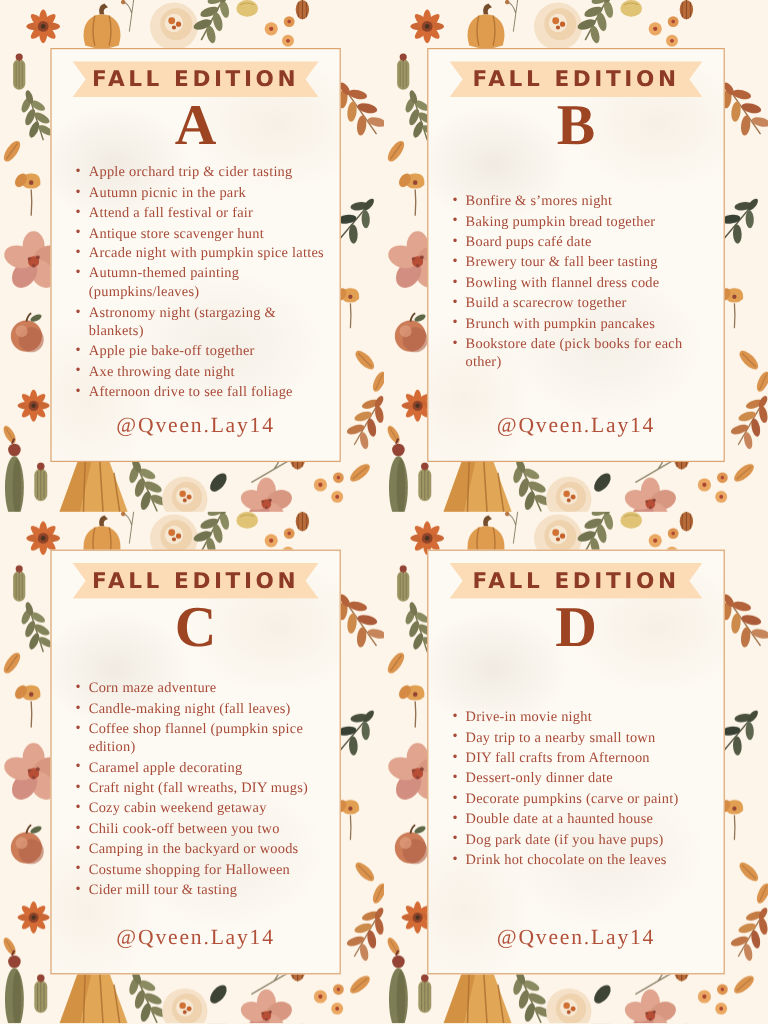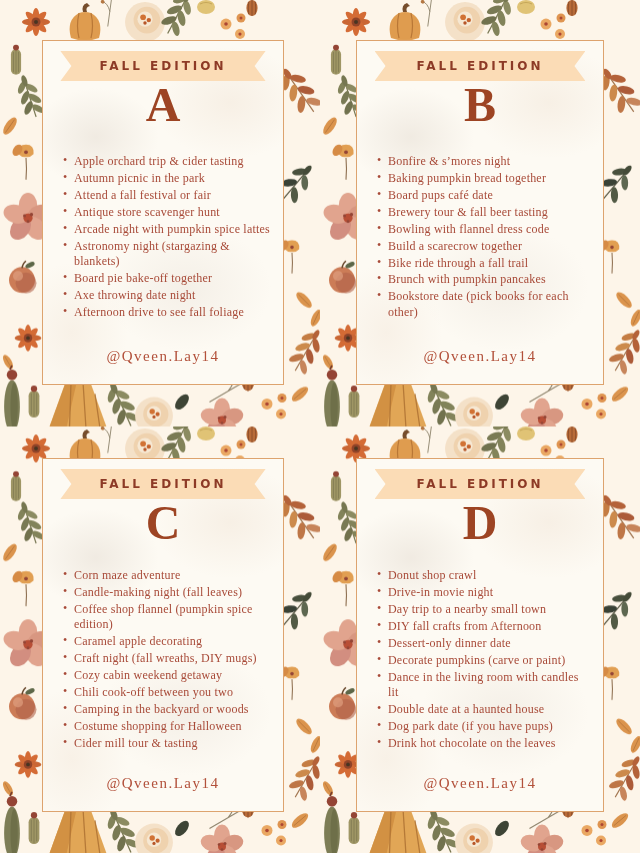--- a/index.html
+++ b/index.html
@@ -16,27 +16,27 @@
   }
   .card-a{left:42px;top:40px;width:242px;height:345px;}
   .card-b{left:356px;top:40px;width:248px;height:345px;}
   .card-c{left:42px;top:458px;width:242px;height:354px;}
   .card-d{left:356px;top:458px;width:248px;height:354px;}
   .ribbon{
     flex:0 0 auto;height:30px;width:95%;margin:1px auto 0;background:#fbdcb6;
     clip-path:polygon(0 0,100% 0,calc(100% - 11px) 50%,100% 100%,0 100%,11px 50%);
     display:flex;align-items:center;justify-content:center;
   }
-  .ribbon-text{font-family:"DejaVu Sans",sans-serif;font-weight:700;font-size:12px;letter-spacing:3px;color:#8d3a26;white-space:nowrap;}
+  .ribbon-text{font-family:"DejaVu Sans",sans-serif;font-weight:700;font-size:18px;letter-spacing:3px;color:#8d3a26;white-space:nowrap;}
   .letter{flex:0 0 auto;text-align:center;font-family:"Liberation Serif",serif;font-weight:700;font-size:48px;line-height:1.02;color:#9d4423;}
   .list-wrap{flex:1 1 auto;display:flex;align-items:center;}
   .idea-list{margin:0;padding:0 0 0 8px;list-style:none;width:100%;}
   .idea-list li{position:relative;padding-left:11px;font-size:12px;line-height:1.28;letter-spacing:0.2px;color:#a84a38;margin:1.6px 0;}
   .idea-list li::before{content:"\2022";position:absolute;left:0;top:-1px;}
-  .handle{flex:0 0 auto;text-align:center;font-size:15px;letter-spacing:1.5px;color:#b2503a;margin:4px 0 6px;}
+  .handle{flex:0 0 auto;text-align:center;font-size:18px;letter-spacing:1.5px;color:#b2503a;margin:4px 0 6px;}
 </style>
 </head>
 <body>
 
 <div class="canvas">
 
   <svg class="bg" width="640" height="853" viewBox="0 0 640 853" xmlns="http://www.w3.org/2000/svg">
     <defs>
       <g id="daisy">
         <ellipse rx="4" ry="14" fill="#d2642c"></ellipse>
@@ -208,43 +208,43 @@
       <span class="ribbon-text">FALL EDITION</span>
     </div>
     <div class="letter">A</div>
     <div class="list-wrap">
       <ul class="idea-list">
           <li>Apple orchard trip &amp; cider tasting</li>
           <li>Autumn picnic in the park</li>
           <li>Attend a fall festival or fair</li>
           <li>Antique store scavenger hunt</li>
           <li>Arcade night with pumpkin spice lattes</li>
+          <li>Autumn-themed painting (pumpkins/leaves)</li>
           <li>Astronomy night (stargazing &amp; blankets)</li>
-          <li>Board pie bake-off together</li>
+          <li>Apple pie bake-off together</li>
           <li>Axe throwing date night</li>
           <li>Afternoon drive to see fall foliage</li>
         </ul>
     </div>
     <div class="handle">@Qveen.Lay14</div>
   </div>
 
   <div class="card card-b">
     <div class="ribbon">
       <span class="ribbon-text">FALL EDITION</span>
     </div>
     <div class="letter">B</div>
     <div class="list-wrap">
       <ul class="idea-list">
           <li>Bonfire &amp; s’mores night</li>
           <li>Baking pumpkin bread together</li>
           <li>Board pups café date</li>
           <li>Brewery tour &amp; fall beer tasting</li>
           <li>Bowling with flannel dress code</li>
           <li>Build a scarecrow together</li>
-          <li>Bike ride through a fall trail</li>
           <li>Brunch with pumpkin pancakes</li>
           <li>Bookstore date (pick books for each other)</li>
         </ul>
     </div>
     <div class="handle">@Qveen.Lay14</div>
   </div>
 
   <div class="card card-c">
     <div class="ribbon">
       <span class="ribbon-text">FALL EDITION</span>
@@ -267,27 +267,25 @@
     <div class="handle">@Qveen.Lay14</div>
   </div>
 
   <div class="card card-d">
     <div class="ribbon">
       <span class="ribbon-text">FALL EDITION</span>
     </div>
     <div class="letter">D</div>
     <div class="list-wrap">
       <ul class="idea-list">
-          <li>Donut shop crawl</li>
           <li>Drive-in movie night</li>
           <li>Day trip to a nearby small town</li>
           <li>DIY fall crafts from Afternoon</li>
           <li>Dessert-only dinner date</li>
           <li>Decorate pumpkins (carve or paint)</li>
-          <li>Dance in the living room with candles lit</li>
           <li>Double date at a haunted house</li>
           <li>Dog park date (if you have pups)</li>
           <li>Drink hot chocolate on the leaves</li>
         </ul>
     </div>
     <div class="handle">@Qveen.Lay14</div>
   </div>
 
 </div>
 

